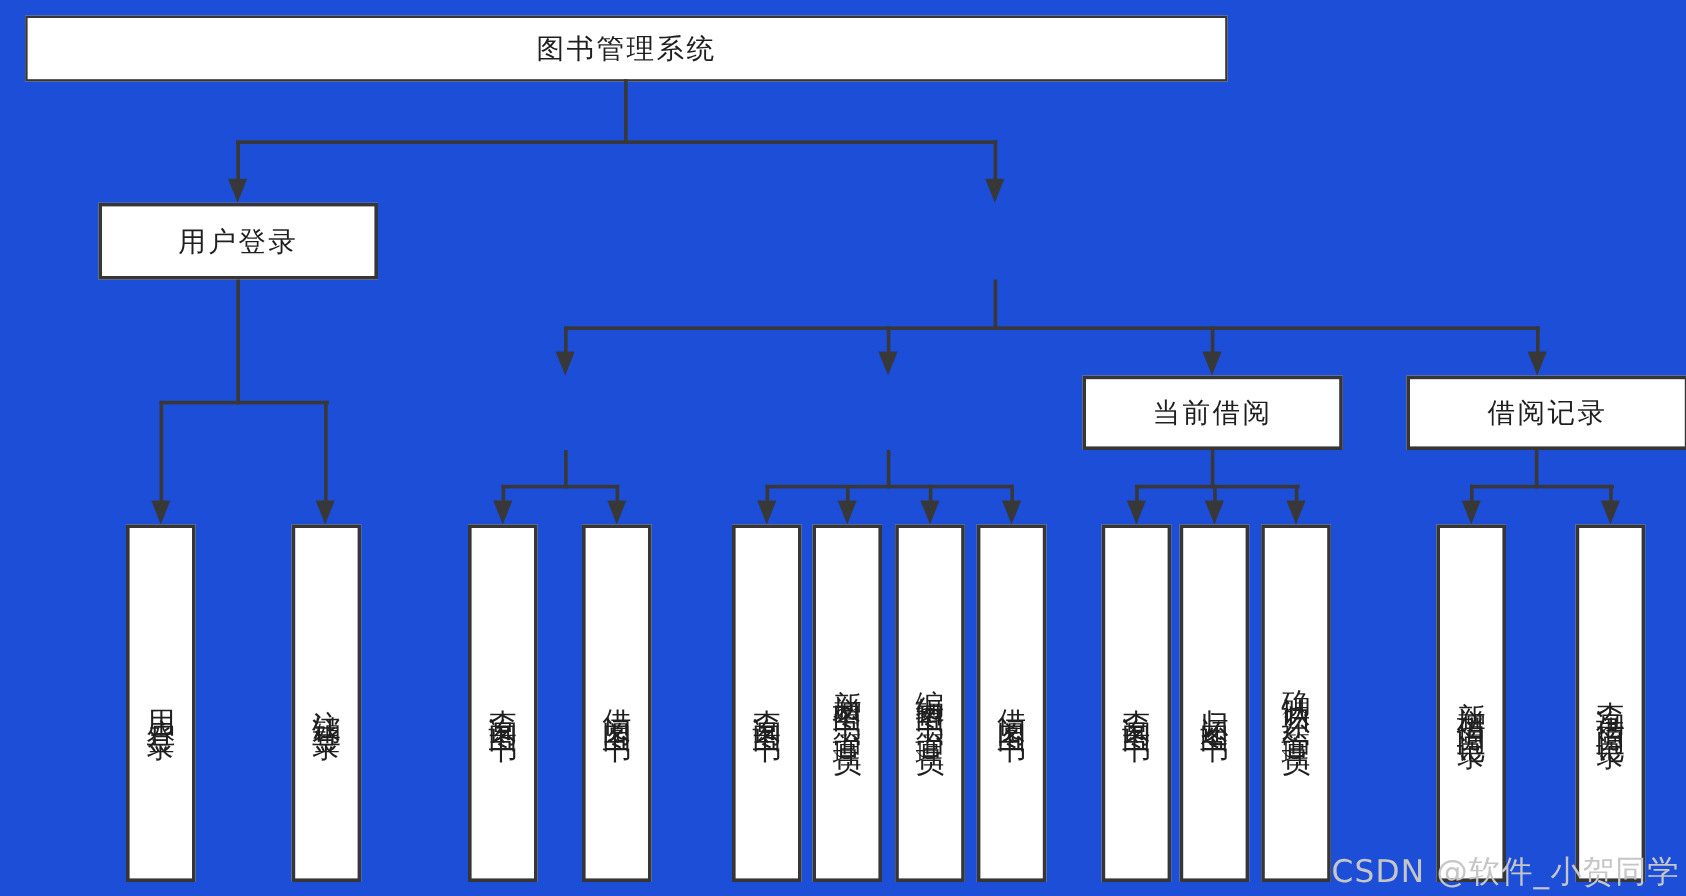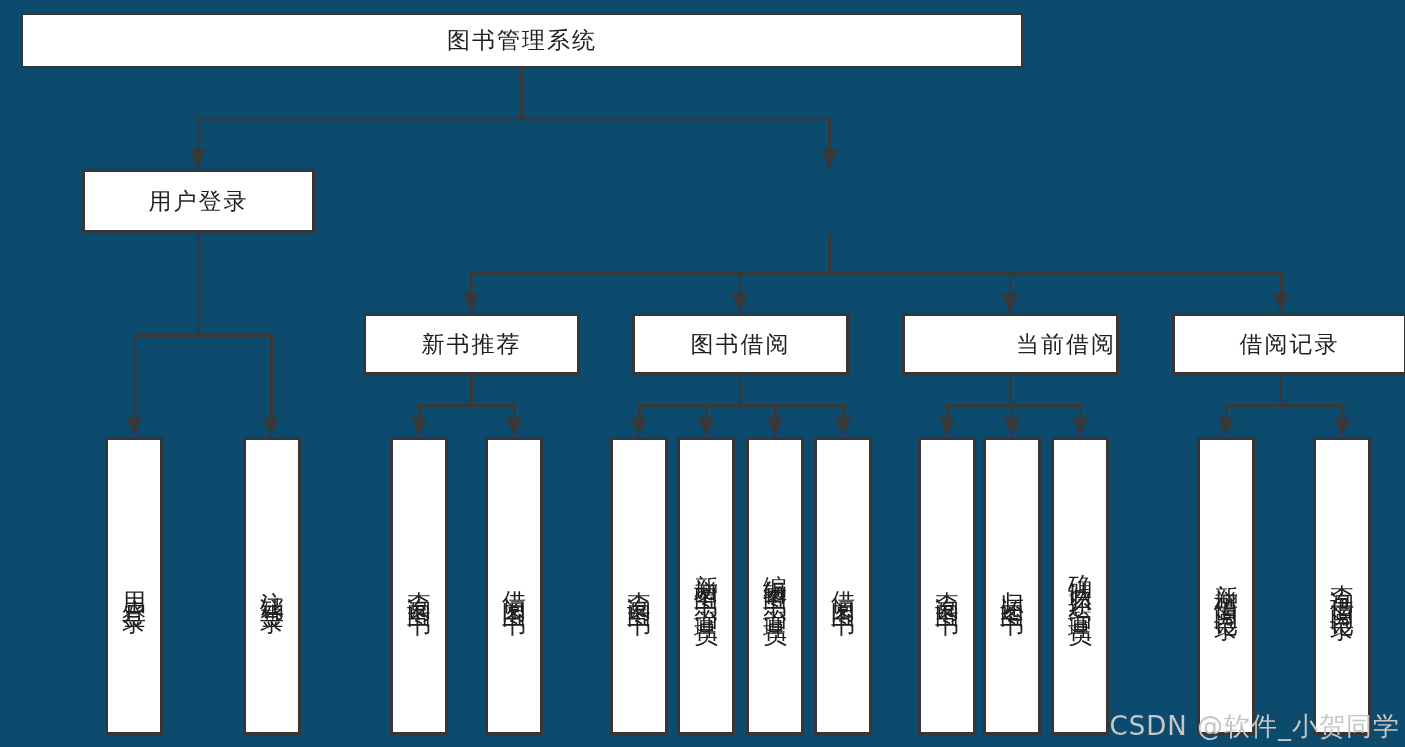--- a/index.html
+++ b/index.html
@@ -3,21 +3,21 @@
 <meta charset="utf-8">
 <style>
   * { margin: 0; padding: 0; box-sizing: border-box; }
   html, body { background: #ffffff; }
   body { font-family: "DejaVu Sans", "Liberation Sans", sans-serif; }
 
   .stage {
     position: relative;
     width: 1405px;
     height: 747px;
-    background: #0c4a6e;
+    background: #1d4ed8;
     overflow: hidden;
   }
 
   
   .box {
     position: absolute;
     background: #ffffff;
     border: 3px solid #363636;
     display: flex;
     align-items: center;
@@ -63,27 +63,21 @@
 <div class="stage">
 
   <div class="box root" style="left:21px; top:13px; width:1002px; height:55px;">
     <span class="label-h">图书管理系统</span>
   </div>
 
   <div class="box" style="left:82px; top:169px; width:233px; height:64px;">
     <span class="label-h">用户登录</span>
   </div>
 
-  <div class="box" style="left:363px; top:313px; width:217px; height:62px;">
-    <span class="label-h">新书推荐</span>
-  </div>
-  <div class="box" style="left:632px; top:313px; width:217px; height:62px;">
-    <span class="label-h">图书借阅</span>
-  </div>
-  <div class="box" style="left:902px; top:313px; width:217px; height:62px;justify-content:flex-end;">
+  <div class="box" style="left:902px; top:313px; width:217px; height:62px;">
     <span class="label-h">当前借阅</span>
   </div>
   <div class="box" style="left:1172px; top:313px; width:235px; height:62px;">
     <span class="label-h">借阅记录</span>
   </div>
 
   <div class="box leaf" style="left:105px; top:437px; width:58px; height:298px;">
     <span class="label-v">用户登录</span>
   </div>
   <div class="box leaf" style="left:243px; top:437px; width:58px; height:298px;">

